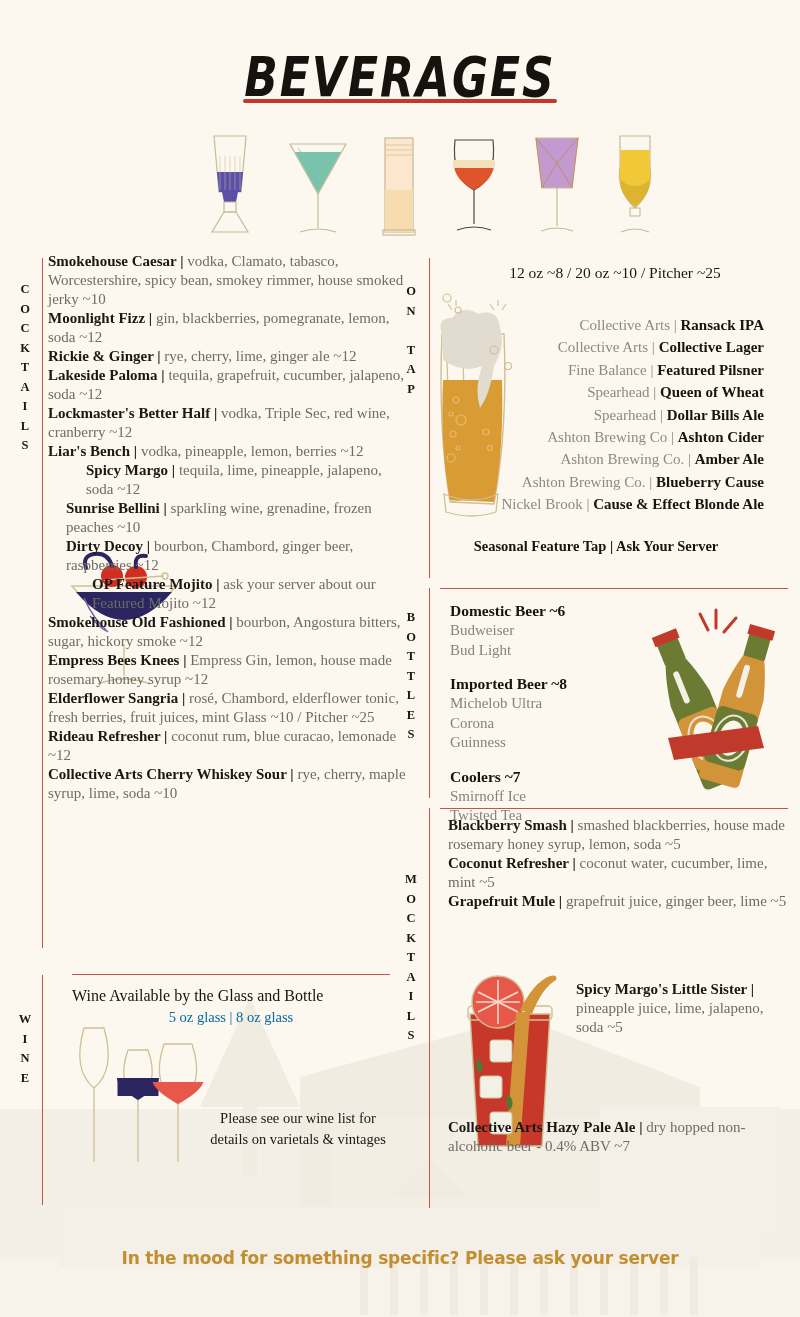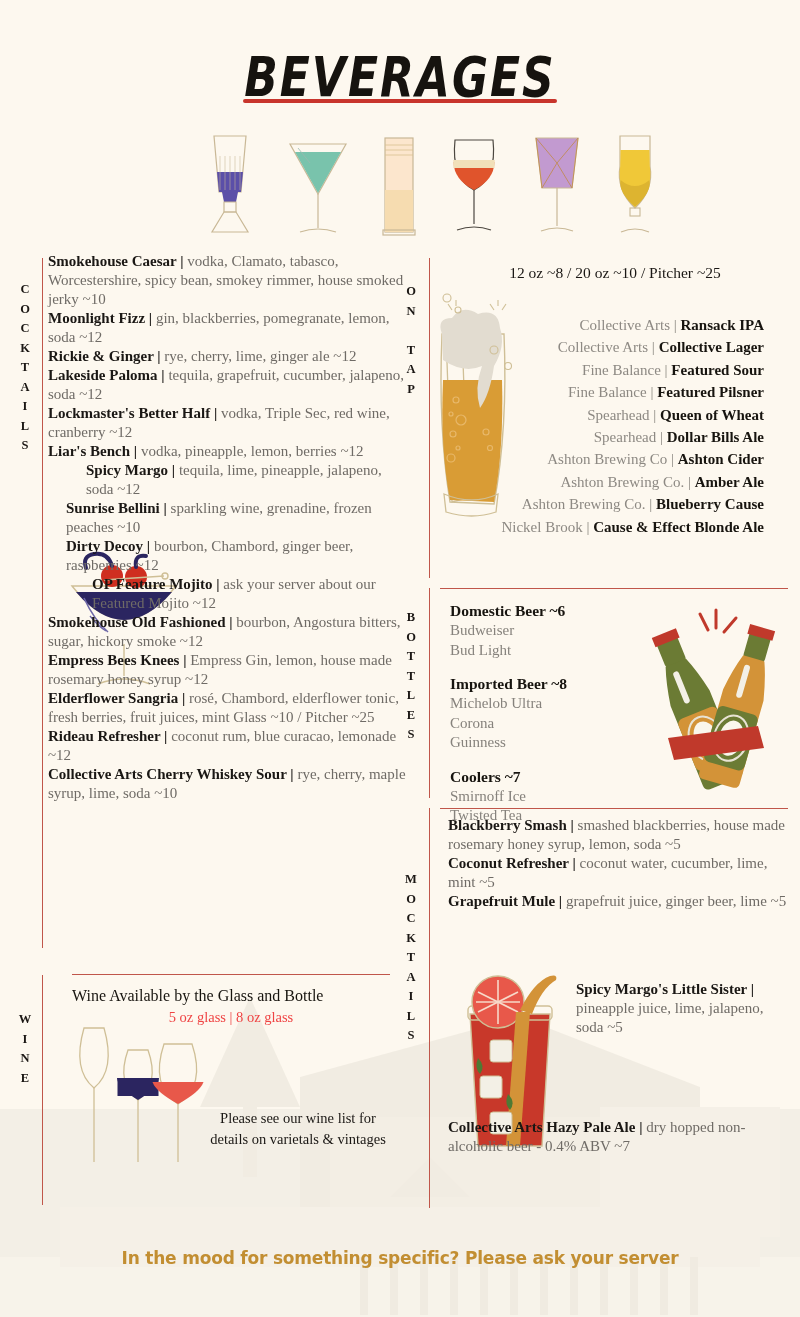--- a/index.html
+++ b/index.html
@@ -66,21 +66,21 @@
   .tap-feature{text-align:center;font-size:14.5px;font-weight:700;color:#17140f;margin-top:22px;}
 
   
   .bgroup{margin-bottom:13px;}
   .bgroup .bh{font-size:15.5px;font-weight:700;color:#17140f;line-height:21px;}
   .bgroup .bi{font-size:15px;color:#86827c;line-height:19.5px;}
 
   
   .wine-rule{height:1px;background:#c0564a;}
   .wine-title{text-align:left;font-size:16px;color:#17140f;margin-top:12px;}
-  .wine-sub{text-align:center;font-size:14.5px;color:#ef4444;margin-top:4px;}
+  .wine-sub{text-align:center;font-size:14.5px;color:#0369a1;margin-top:4px;}
   .wine-note{font-size:14.5px;color:#1a1714;text-align:center;line-height:21px;}
 
   .hrule{height:1px;background:#c0564a;}
 
   
   .footer{
     position:absolute;left:0;right:0;top:1248px;text-align:center;
     font-family:"DejaVu Sans", sans-serif;
     font-weight:700;font-size:17px;color:#c28e32;letter-spacing:-.2px;
   }
@@ -336,29 +336,29 @@
       <line x1="60" y1="22" x2="56" y2="16"></line>
         <line x1="64" y1="18" x2="64" y2="12"></line>
         <line x1="68" y1="22" x2="72" y2="16"></line>
     </g>
   </svg>
 
   <div class="abs" style="left:420px;top:300px;width:352px;">
     <div class="tap-list">
       <div class="tap-row"><span>Collective Arts</span> | <b>Ransack IPA</b></div>
       <div class="tap-row"><span>Collective Arts</span> | <b>Collective Lager</b></div>
-      <div class="tap-row"><span>Fine  Balance</span> | <b>Featured Sour</b></div>
       <div class="tap-row"><span>Fine Balance</span> | <b>Featured Pilsner</b></div>
       <div class="tap-row"><span>Spearhead</span> | <b>Queen of Wheat</b></div>
       <div class="tap-row"><span>Spearhead</span> | <b>Dollar Bills Ale</b></div>
       <div class="tap-row"><span>Ashton Brewing Co</span> | <b>Ashton Cider</b></div>
       <div class="tap-row"><span>Ashton Brewing Co.</span> | <b>Amber Ale</b></div>
       <div class="tap-row"><span>Ashton Brewing Co.</span> | <b>Blueberry Cause</b></div>
       <div class="tap-row"><span>Nickel Brook</span> | <b>Cause &amp; Effect Blonde Ale</b></div>
     </div>
+    <div class="tap-feature">Seasonal Feature Tap | Ask Your Server</div>
   </div>
 
   <div class="abs hrule" style="left:440px;top:588px;width:348px;"></div>
 
   <div class="abs" style="left:450px;top:600px;width:210px;">
     <div class="bgroup">
       <div class="bh">Domestic Beer ~6</div>
       <div class="bi">Budweiser</div>
       <div class="bi">Bud Light</div>
     </div>

